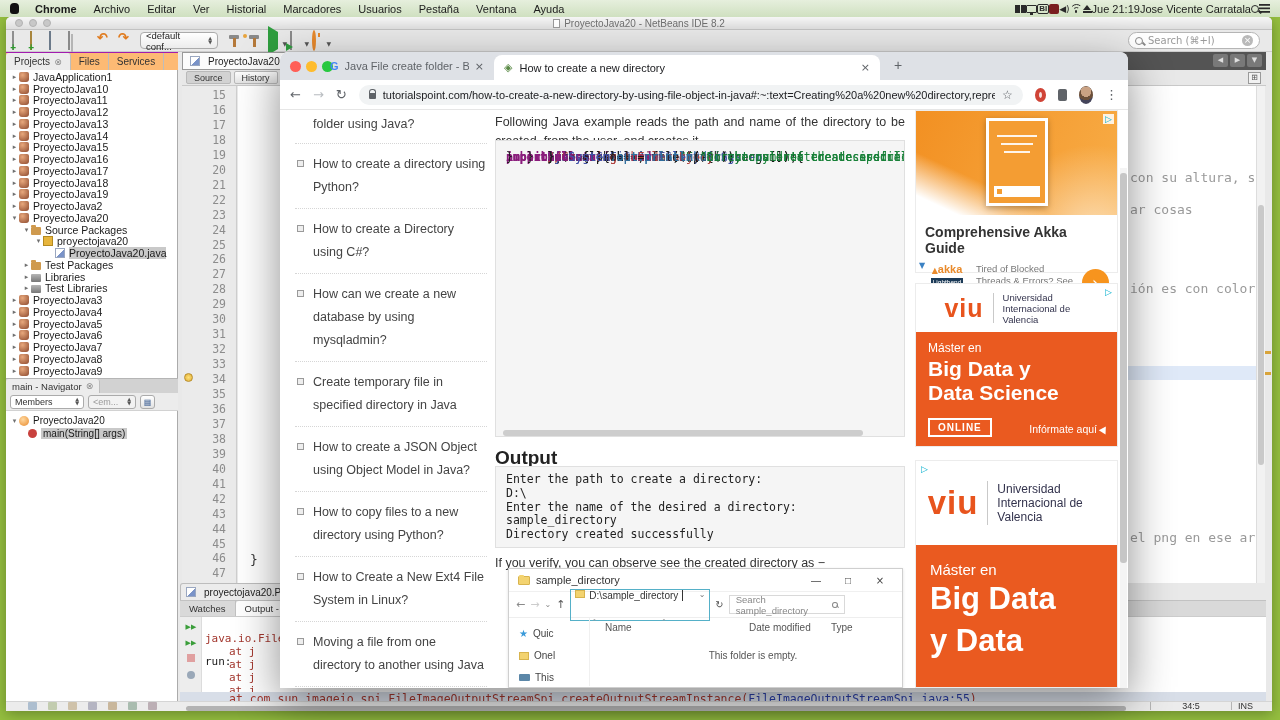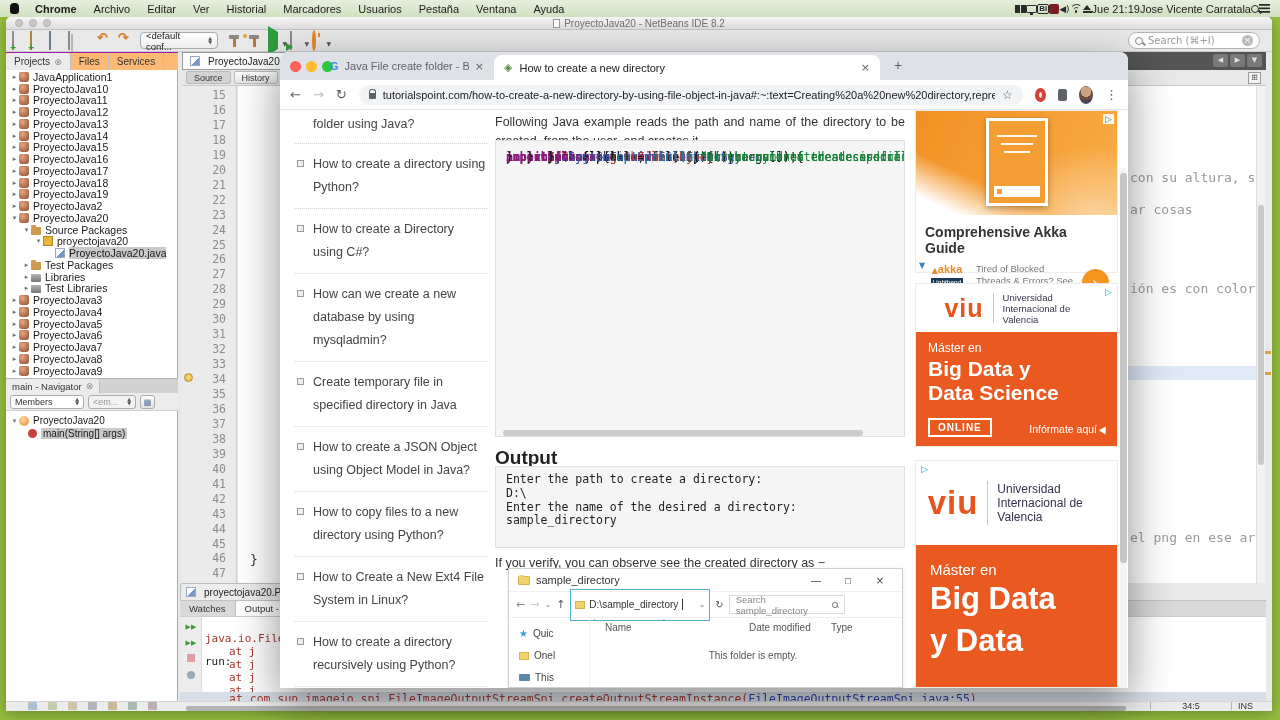--- a/index.html
+++ b/index.html
@@ -172,21 +172,21 @@
 .outblock{position:absolute;left:0;top:356px;width:410px;height:82px;background:#f5f5f5;border:1px solid #e0e0e0;padding:6px 0 0 10px;font:11.5px/13.8px "DejaVu Sans Mono",monospace;color:#222;white-space:pre}
 .verify{position:absolute;left:0;top:446px;font-size:12.5px;color:#333}
 .explorer{position:absolute;left:13px;top:458px;width:395px;height:120px;border:1px solid #cfcfcf;background:#fff;font-size:10.5px;color:#333;box-shadow:0 1px 3px rgba(0,0,0,.12)}
 .ex-title{height:22px;display:flex;align-items:center;padding:0 9px;gap:6px}
 .ex-fold{width:12px;height:9px;background:#f3d370;border:1px solid #d8b44e;border-radius:1px;position:relative}
 .ex-fold::before{content:"";position:absolute;top:-2px;left:0;width:5px;height:2px;background:#f3d370;border-radius:1px 1px 0 0}
 .ex-ttl{flex:1;font-size:11px}
 .ex-btn{width:26px;text-align:center;color:#444;font-size:10px}
 .ex-nav{height:27px;display:flex;align-items:center;gap:5px;padding:0 7px;border-top:1px solid #f0f0f0;border-bottom:1px solid #eee}
 .ex-arrow{color:#8a8a8a;font-size:11px;font-family:"DejaVu Sans",sans-serif}
-.ex-addr{width:140px;height:32px;border:1px solid #55b0c8;display:flex;align-items:center;padding:0 4px;gap:4px;font-size:10px}
+.ex-addr{width:140px;height:32px;border:1px solid #55b0c8;display:flex;padding:0 4px;gap:4px;font-size:10px}
 .ex-addr .caret{width:1px;height:11px;background:#333}
 .ex-search{width:116px;height:19px;border:1px solid #d9d9d9;color:#888;display:flex;align-items:center;justify-content:space-between;padding:0 6px;font-size:9.5px}
 .smag{width:6px;height:6px;border:1.3px solid #888;border-radius:50%;position:relative}
 .smag::after{content:"";position:absolute;width:3px;height:1.3px;background:#888;transform:rotate(45deg);right:-2.5px;bottom:-.5px}
 .ex-body{position:relative;height:68px;font-size:10px;color:#444}
 .ex-side{position:absolute;left:0;top:0;width:78px;height:100%}
 .ex-sitem{position:absolute;left:10px;display:flex;align-items:center;gap:5px;white-space:nowrap}
 .ex-star{color:#3a9ad9;font-size:10px}
 .ex-mini-fold{width:10px;height:8px;background:#f3d370;border:1px solid #d8b44e}
 .ex-pc{width:11px;height:7px;background:#5b87a8;border-radius:1px}
@@ -631,29 +631,28 @@
   <div class="cr-content">
     <div class="tp-sidebar" id="tp-sidebar">
         <div class="tp-first">folder using Java?</div>
         <div class="tp-item">How to create a directory using Python?</div>
         <div class="tp-item">How to create a Directory using C#?</div>
         <div class="tp-item">How can we create a new database by using mysqladmin?</div>
         <div class="tp-item">Create temporary file in specified directory in Java</div>
         <div class="tp-item">How to create a JSON Object using Object Model in Java?</div>
         <div class="tp-item">How to copy files to a new directory using Python?</div>
         <div class="tp-item">How to Create a New Ext4 File System in Linux?</div>
-        <div class="tp-item">How to create a directory recursively using Python?</div>
         <div class="tp-item">Moving a file from one directory to another using Java</div>
       </div>
     <div class="tp-main">
       <p class="intro">Following Java example reads the path and name of the directory to be created, from the user, and creates it.</p>
       <div class="codeblock" id="codeblock"><div class="cl"><span class="sy-k">import</span><span class="sy-p"> java.io.</span><span class="sy-t">File</span><span class="sy-p">;</span></div><div class="cl"><span class="sy-k">import</span><span class="sy-p"> java.util.</span><span class="sy-t">Scanner</span><span class="sy-p">;</span></div><div class="cl"><span class="sy-k">public class </span><span class="sy-t">CreateDirectory</span><span class="sy-p"> {</span></div><div class="cl"><span class="sy-p">   </span><span class="sy-k">public static void </span><span class="sy-p">main(</span><span class="sy-t">String</span><span class="sy-p"> args[]) {</span></div><div class="cl"><span class="sy-p">      </span><span class="sy-t">System</span><span class="sy-m">.out.println</span><span class="sy-p">(</span><span class="sy-s">"Enter the path to create a directory: "</span></div><div class="cl"><span class="sy-p">      </span><span class="sy-t">Scanner</span><span class="sy-p"> sc = </span><span class="sy-k">new </span><span class="sy-t">Scanner</span><span class="sy-p">(</span><span class="sy-t">System</span><span class="sy-p">.in);</span></div><div class="cl"><span class="sy-p">      </span><span class="sy-t">String</span><span class="sy-p"> path = sc.</span><span class="sy-m">next</span><span class="sy-p">();</span></div><div class="cl"><span class="sy-p">      </span><span class="sy-t">System</span><span class="sy-m">.out.println</span><span class="sy-p">(</span><span class="sy-s">"Enter the name of the desired a directo</span></div><div class="cl"><span class="sy-p">      path = path+sc.</span><span class="sy-m">next</span><span class="sy-p">();</span></div><div class="cl"><span class="sy-c">      //Creating a File object</span></div><div class="cl"><span class="sy-p">      </span><span class="sy-t">File</span><span class="sy-p"> file = </span><span class="sy-k">new </span><span class="sy-t">File</span><span class="sy-p">(path);</span></div><div class="cl"><span class="sy-c">      //Creating the directory</span></div><div class="cl"><span class="sy-p">      </span><span class="sy-k">boolean</span><span class="sy-p"> bool = file.</span><span class="sy-m">mkdir</span><span class="sy-p">();</span></div><div class="cl"><span class="sy-p">      </span><span class="sy-k">if</span><span class="sy-p">(bool){</span></div><div class="cl"><span class="sy-p">         </span><span class="sy-t">System</span><span class="sy-m">.out.println</span><span class="sy-p">(</span><span class="sy-s">"Directory created successfully"</span></div><div class="cl"><span class="sy-p">      }</span><span class="sy-k">else</span><span class="sy-p">{</span></div><div class="cl"><span class="sy-p">         </span><span class="sy-t">System</span><span class="sy-m">.out.println</span><span class="sy-p">(</span><span class="sy-s">"Sorry couldn't create specified dire</span></div><div class="cl"><span class="sy-p">      }</span></div><div class="cl"><span class="sy-p">   }</span></div><div class="cl"><span class="sy-p">}</span></div></div>
       <div class="code-hthumb"></div>
       <div class="out-h">Output</div>
-      <div class="outblock" id="outblock"><div>Enter the path to create a directory:</div><div>D:\</div><div>Enter the name of the desired a directory:</div><div>sample_directory</div></div>
+      <div class="outblock" id="outblock"><div>Enter the path to create a directory:</div><div>D:\</div><div>Enter the name of the desired a directory:</div><div>sample_directory</div><div>Directory created successfully</div></div>
       <div class="verify">If you verify, you can observe see the created directory as −</div>
       <div class="explorer">
         <div class="ex-title">
           <span class="ex-fold"></span>
           <span class="ex-ttl">sample_directory</span>
           <span class="ex-btn">—</span>
           <span class="ex-btn">□</span>
           <span class="ex-btn glyph">×</span>
         </div>
         <div class="ex-nav">

